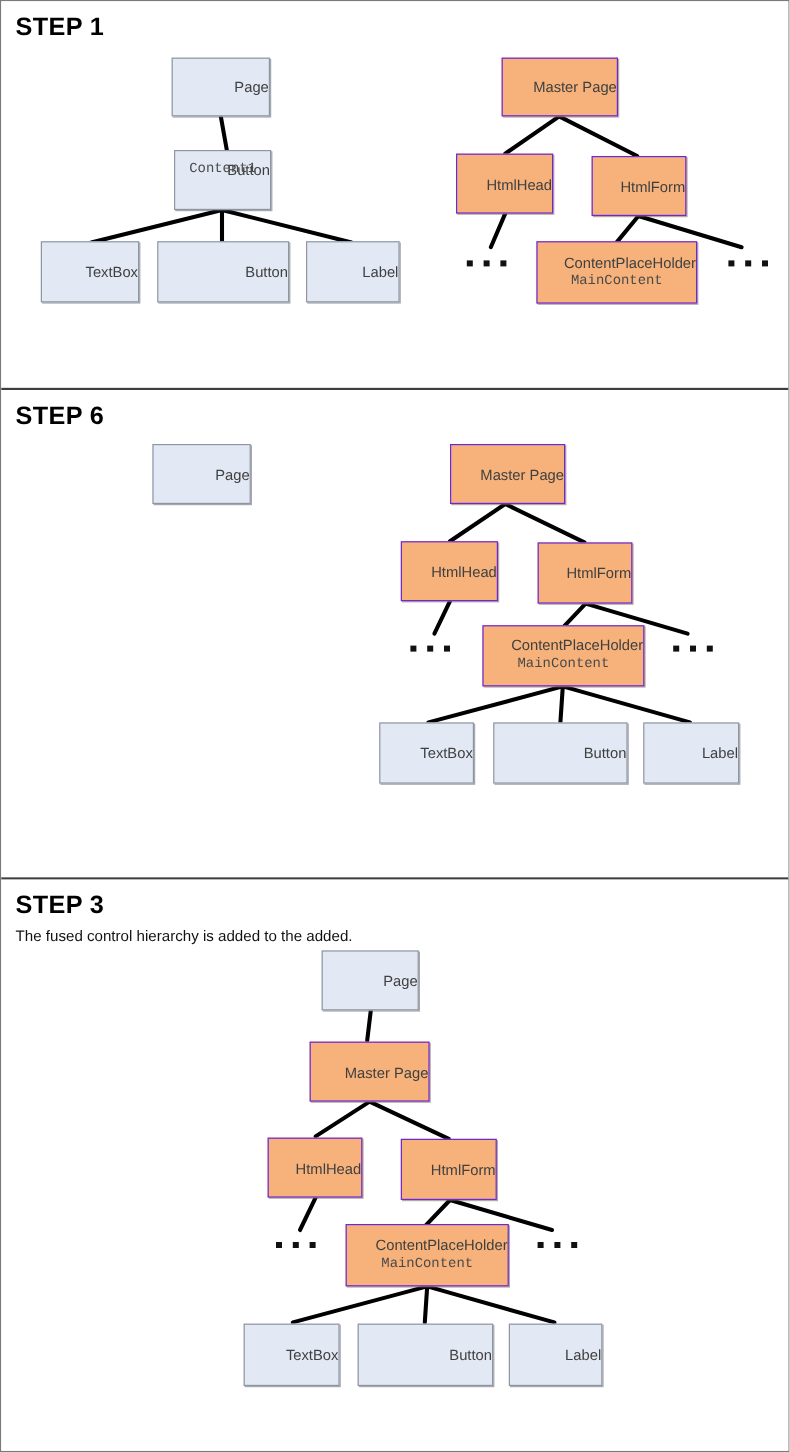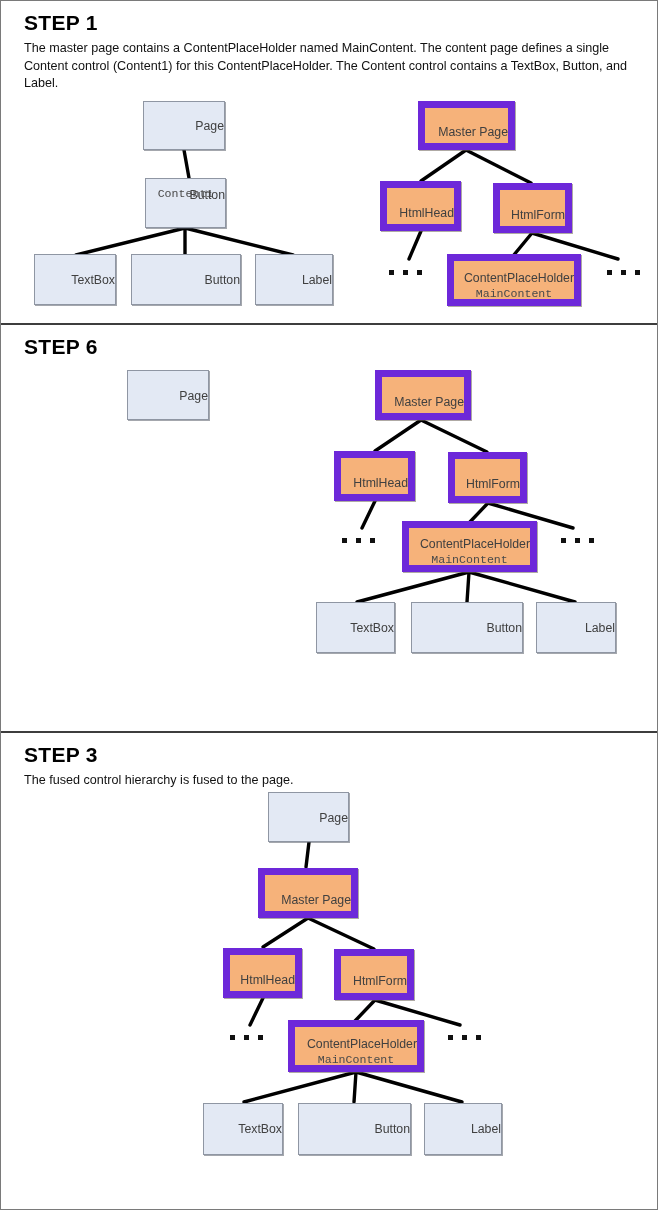--- a/index.html
+++ b/index.html
@@ -21,21 +21,21 @@
     position:relative;
     box-sizing:border-box;
     width:100%;
     background:#fff;
   }
   .step-divider{
     height:0;
     border-top:2px solid #3d3d3d;
   }
   .step-head{
-    padding:10px 0 0 23px;
+    padding:10px 0 0 12px;
   }
   .step-title{
     font-size:21px;
     font-weight:bold;
     letter-spacing:0.3px;
     line-height:24px;
     margin:0 0 5px 0;
     color:#000;
   }
   .step-desc{
@@ -57,36 +57,35 @@
   }
   .nodebox .sub{
     position:absolute;left:0;right:0;
     text-align:center;
     font-family:"Liberation Mono", monospace;
     font-size:11.6px;
     color:#4a4a4a;
     line-height:14px;
   }
   .box-blue{background:#e3e9f4;border:1px solid #8f96a3;box-shadow:1px 1px 0 rgba(90,95,105,0.55);}
-  .box-orange{background:#f6b27a;border:7px solid #6d28d9;box-shadow:1px 1px 0 rgba(110,100,90,0.55);}
+  .box-orange{background:#f6b27a;border:1px solid #6d28d9;box-shadow:1px 1px 0 rgba(110,100,90,0.55);}
   .ellipsis{
     position:absolute;
     display:flex;gap:9px;align-items:center;
   }
   .ellipsis i{display:block;width:5px;height:5px;background:#111;}
 </style>
 </head>
 <body>
 
 <div id="page">
 
   <section class="step" style="height:322px;">
     <div class="step-head">
       <h2 class="step-title">STEP 1</h2>
-      <p class="step-desc">The master page contains a ContentPlaceHolder named MainContent. The content page defines a single Content control (Content1) for this ContentPlaceHolder. The Content control contains a TextBox, Button, and Label.</p>
     </div>
 
     <div class="diagram" style="height:215px;">
       <svg class="diagram-svg" width="658" height="215" viewBox="0 0 658 215">
         <g stroke="#000" stroke-width="3.4" fill="none" stroke-linecap="round">
 
           <line x1="183" y1="57" x2="188" y2="85"></line>
 
           <line x1="184" y1="135" x2="75" y2="162"></line>
           <line x1="184" y1="135" x2="184" y2="162"></line>
@@ -212,21 +211,21 @@
           <i></i>
       </div>
     </div>
   </section>
 
   <div class="step-divider"></div>
 
   <section class="step" style="height:478px;">
     <div class="step-head">
       <h2 class="step-title">STEP 3</h2>
-      <p class="step-desc">The fused control hierarchy is fused to the page.</p>
+      <p class="step-desc">The fused control hierarchy is added to the added.</p>
     </div>
 
     <div class="diagram" style="height:390px;">
       <svg class="diagram-svg" width="658" height="390" viewBox="0 0 658 390">
         <g stroke="#000" stroke-width="3.4" fill="none" stroke-linecap="round">
 
           <line x1="308" y1="52" x2="305" y2="77"></line>
 
           <line x1="307" y1="128" x2="262" y2="157"></line>
           <line x1="307" y1="128" x2="373" y2="159"></line>

